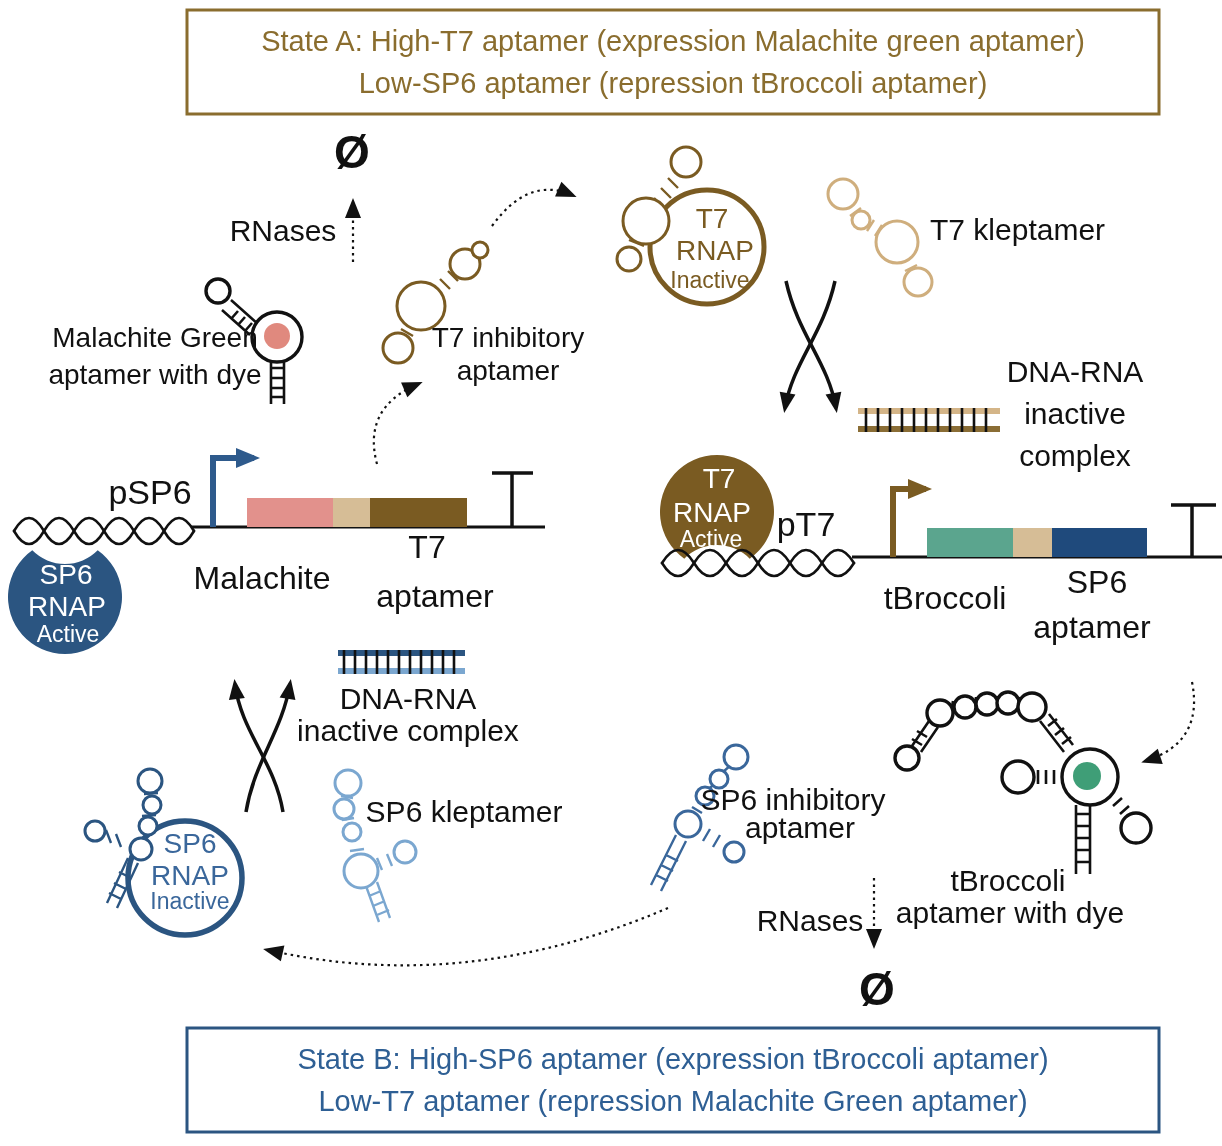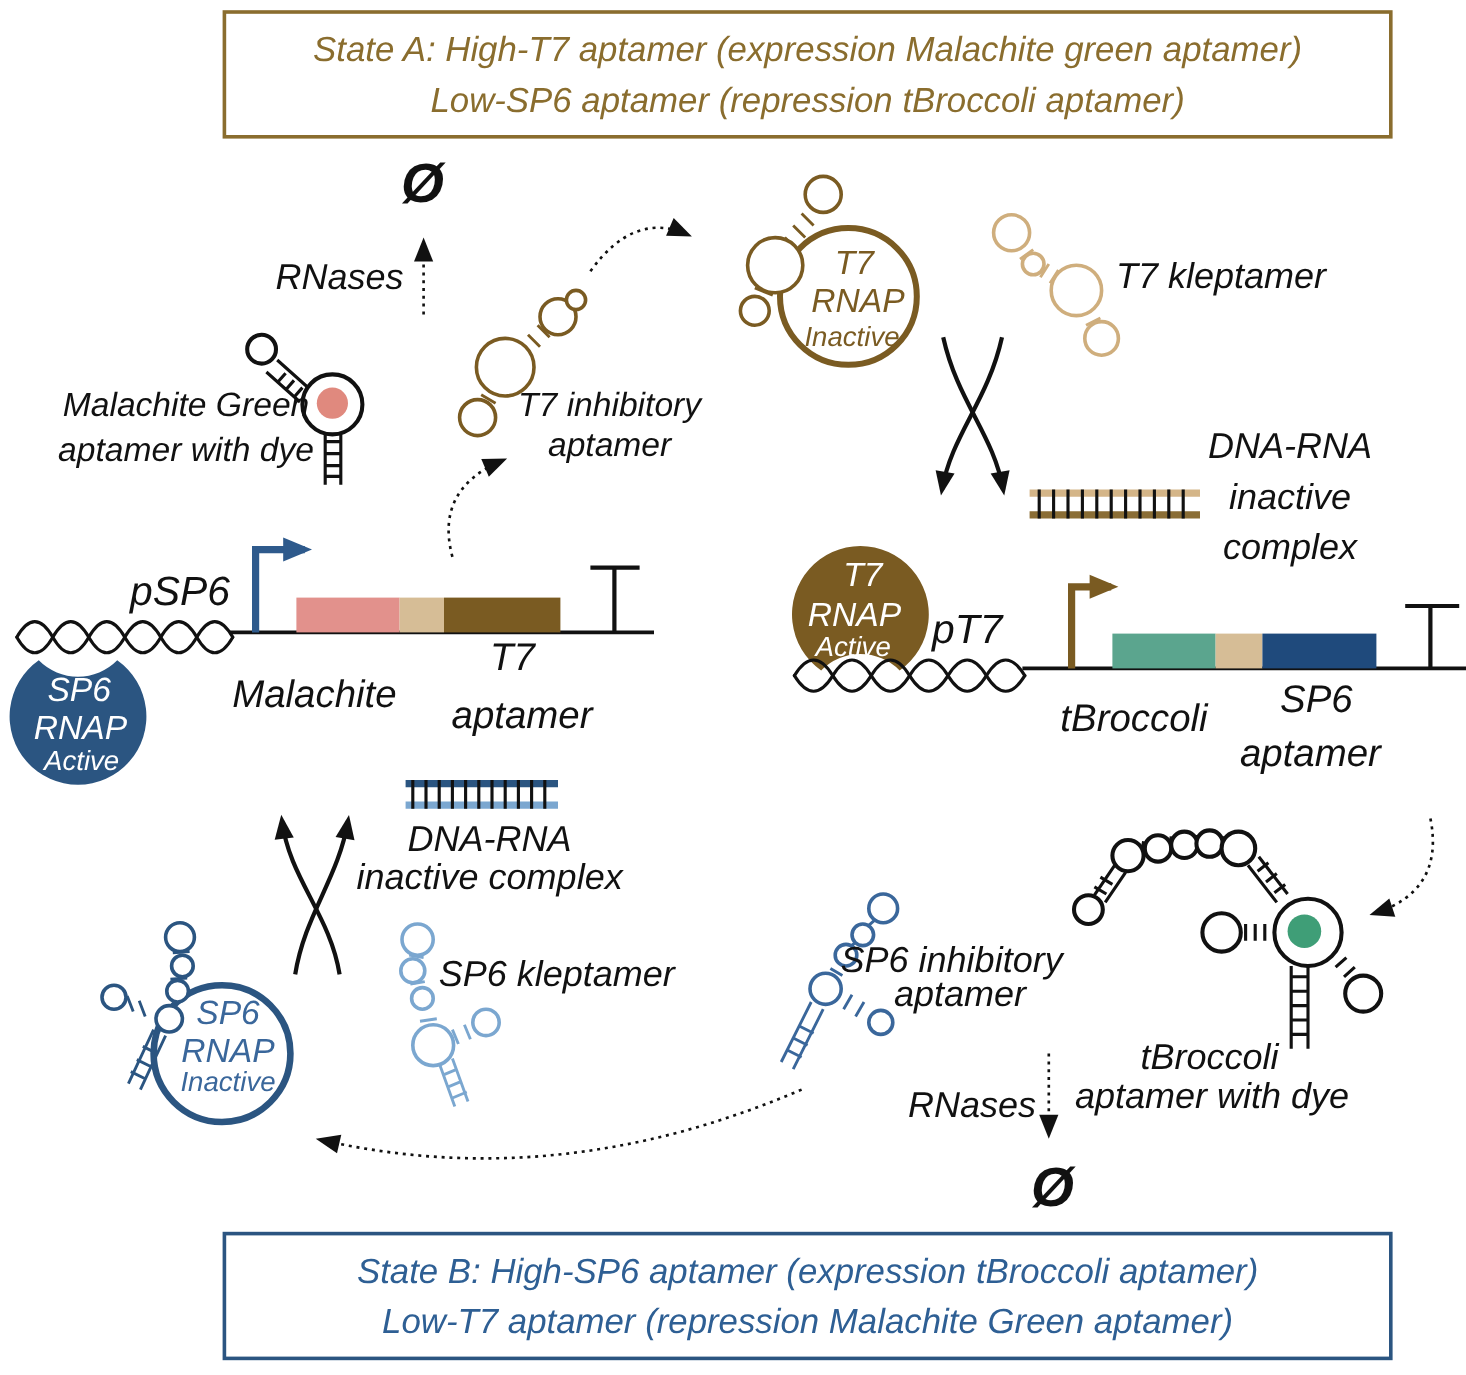--- a/index.html
+++ b/index.html
@@ -1,16 +1,16 @@
 <!DOCTYPE html>
 <html><head>
 <meta charset="utf-8">
 <style>
   html,body{margin:0;padding:0;background:#ffffff;}
-  .canvas{position:relative;width:1222px;height:1146px;background:#ffffff;overflow:hidden;font-style:italic;}
+  .canvas{position:relative;width:1222px;height:1146px;background:#ffffff;overflow:hidden;}
   svg{display:block;}
   text{font-family:"Liberation Sans","DejaVu Sans",sans-serif;fill:#111111;}
   .lbl{font-size:30px;}
   .lbl-sm{font-size:28px;}
   .gene-lbl{font-size:32px;}
   .prom-lbl{font-size:34px;}
   .box-txt{font-size:29px;}
   .empty-set{font-size:46px;font-weight:bold;}
   .rnap-txt{font-size:28px;}
   .rnap-txt-sm{font-size:23px;}

